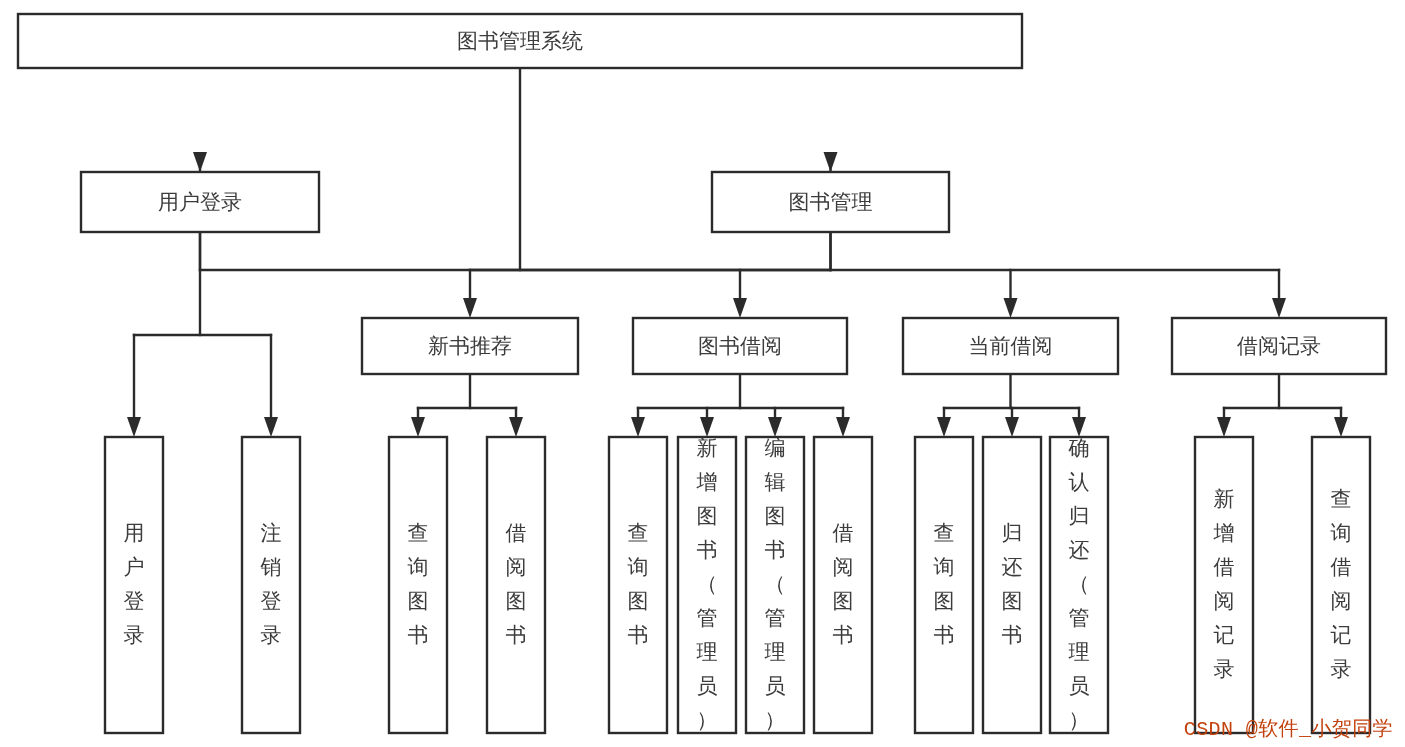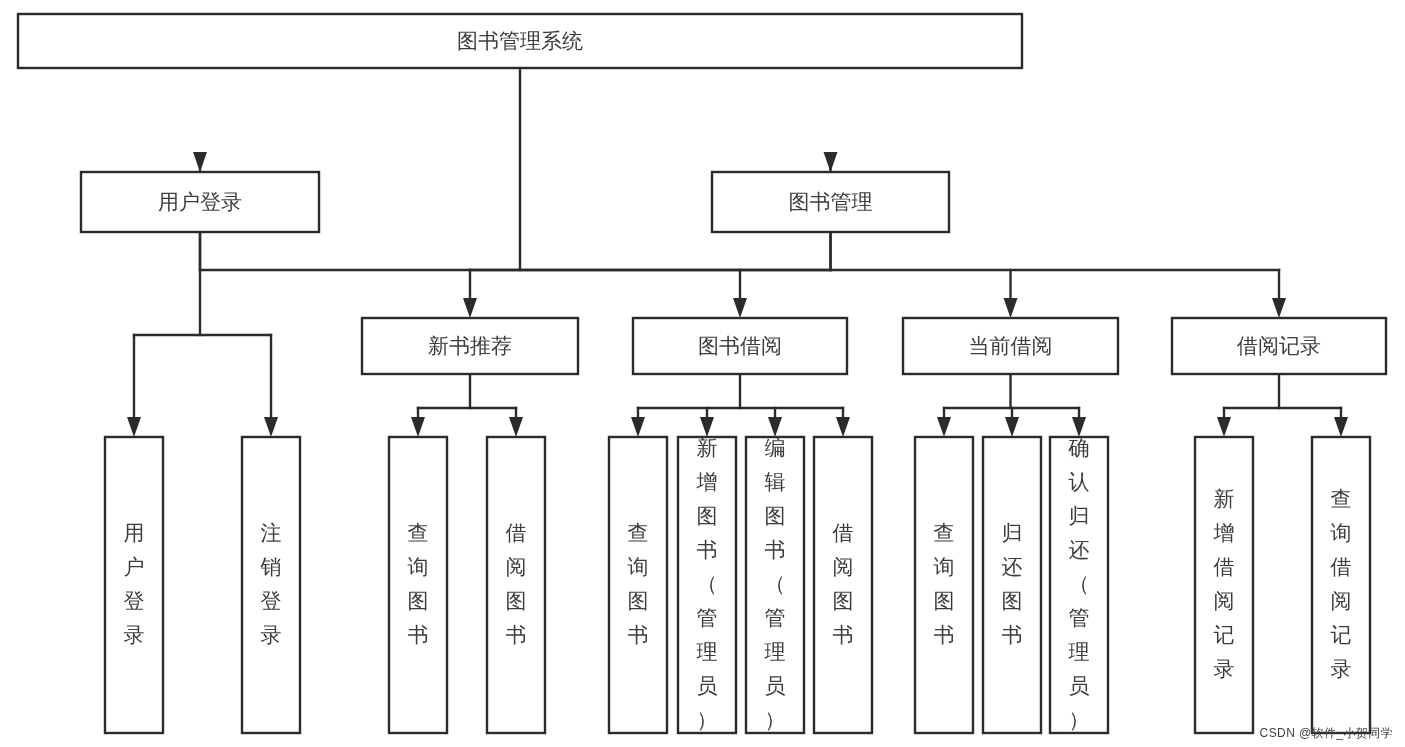--- a/index.html
+++ b/index.html
@@ -54,23 +54,23 @@
     fill: #3c3c3c;
     font-family: "DejaVu Sans", "Liberation Sans", sans-serif;
     font-size: 21px;
     text-anchor: middle;
     dominant-baseline: middle;
   }
   .watermark {
     position: absolute;
     right: 12px;
     bottom: 5px;
-    color: #404040;
-    font-size: 12px;
-    font-family: Liberation Sans, sans-serif;
+    color: #c2410c;
+    font-size: 20px;
+    font-family: Liberation Mono, monospace;
     letter-spacing: 0.4px;
     white-space: nowrap;
     pointer-events: none;
   }
 </style>
 </head>
 <body>
 
 <div id="diagram-root">
   <svg id="tree-svg" viewBox="0 0 1405 747" xmlns="http://www.w3.org/2000/svg">

